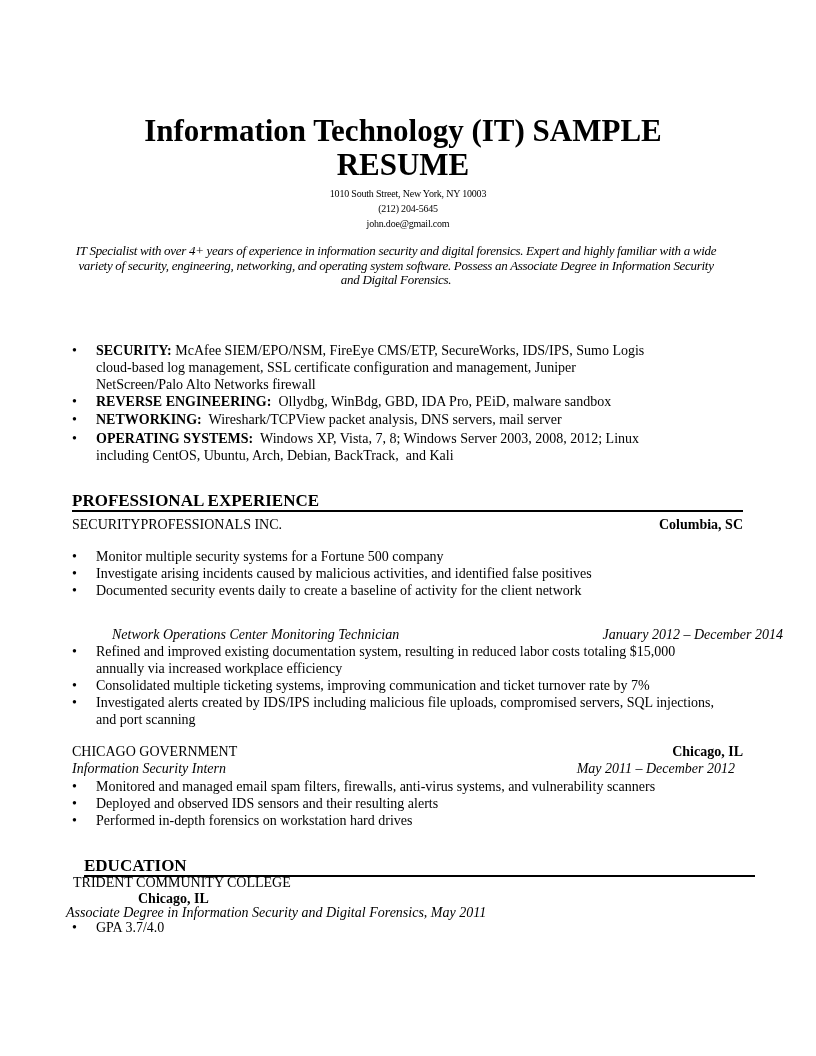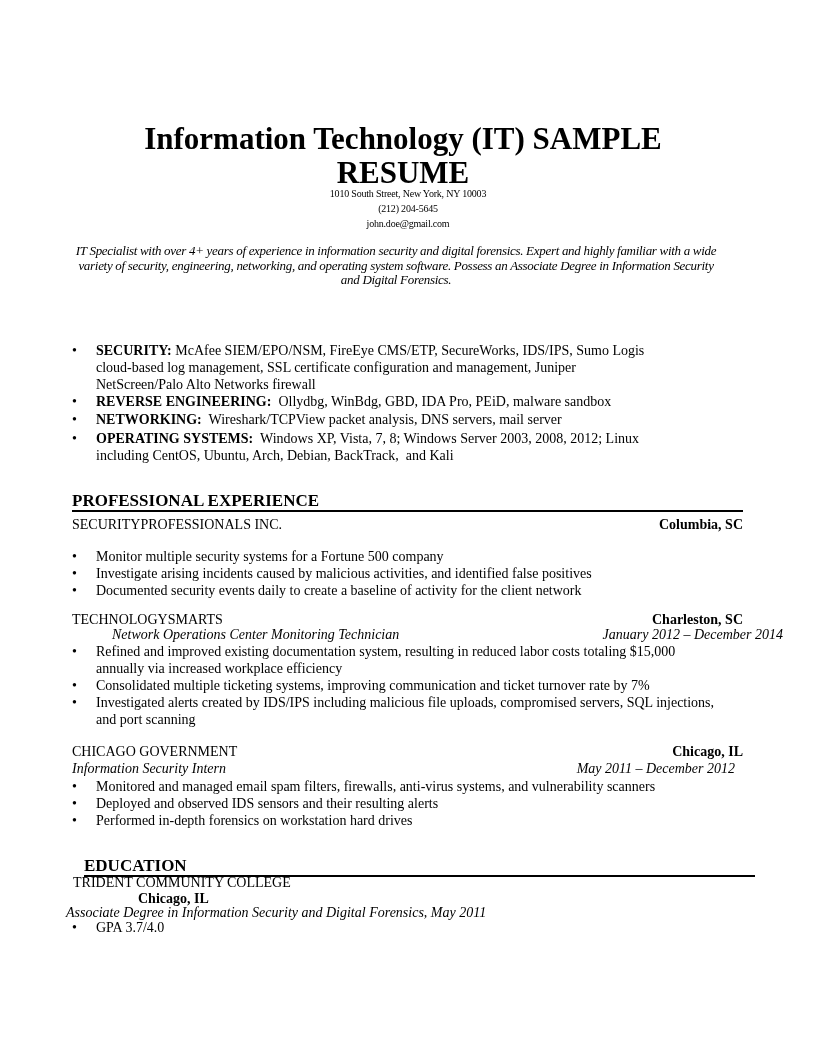--- a/index.html
+++ b/index.html
@@ -1,21 +1,21 @@
 <!DOCTYPE html>
 <html><head>
 <meta charset="utf-8">
 <style>
   html, body { margin: 0; padding: 0; background: #ffffff; }
   body { width: 816px; height: 1056px; position: relative; overflow: hidden;
          font-family: "Liberation Serif", "DejaVu Serif", serif; color: #000; }
   .page { position: absolute; left: 0; top: 0; width: 816px; height: 1056px; }
 
   .title { position: absolute; left: 0; width: 806px; text-align: center;
-           font-weight: bold; font-size: 31px; line-height: 34px; margin-top: 8px; }
+           font-weight: bold; font-size: 31px; line-height: 34px; }
   .title.l1 { top: 114px; }
   .title.l2 { top: 148px; }
   .contact { position: absolute; left: 0; width: 816px; text-align: center;
              font-size: 10px; line-height: 15px; letter-spacing: -0.2px; }
   .contact.c1 { top: 186px; }
   .contact.c2 { top: 201px; }
   .contact.c3 { top: 216px; }
 
   .summary { position: absolute; left: 68px; width: 656px; top: 244px; text-align: center;
              font-style: italic; font-size: 13px; line-height: 14.5px; letter-spacing: -0.3px; }
@@ -95,24 +95,20 @@
   </div>
   <div class="bul" style="top:565px;">
     <span class="dot">•</span>
     <div class="txt wide">Investigate arising incidents caused by malicious activities, and identified false positives</div>
   </div>
   <div class="bul" style="top:582px;">
     <span class="dot">•</span>
     <div class="txt wide">Documented security events daily to create a baseline of activity for the client network</div>
   </div>
 
-  <div class="row" style="top:612px;">
-    <span class="left">TECHNOLOGYSMARTS</span>
-    <span class="right b">Charleston, SC</span>
-  </div>
   <div class="row" style="top:627px;margin-left:40px;">
     <span class="left it">Network Operations Center Monitoring Technician</span>
     <span class="right it">January 2012 – December 2014</span>
   </div>
   <div class="bul" style="top:643px;">
     <span class="dot">•</span>
     <div class="txt wide">
       <div>Refined and improved existing documentation system, resulting in reduced labor costs totaling $15,000</div>
       <div>annually via increased workplace efficiency</div>
     </div>

